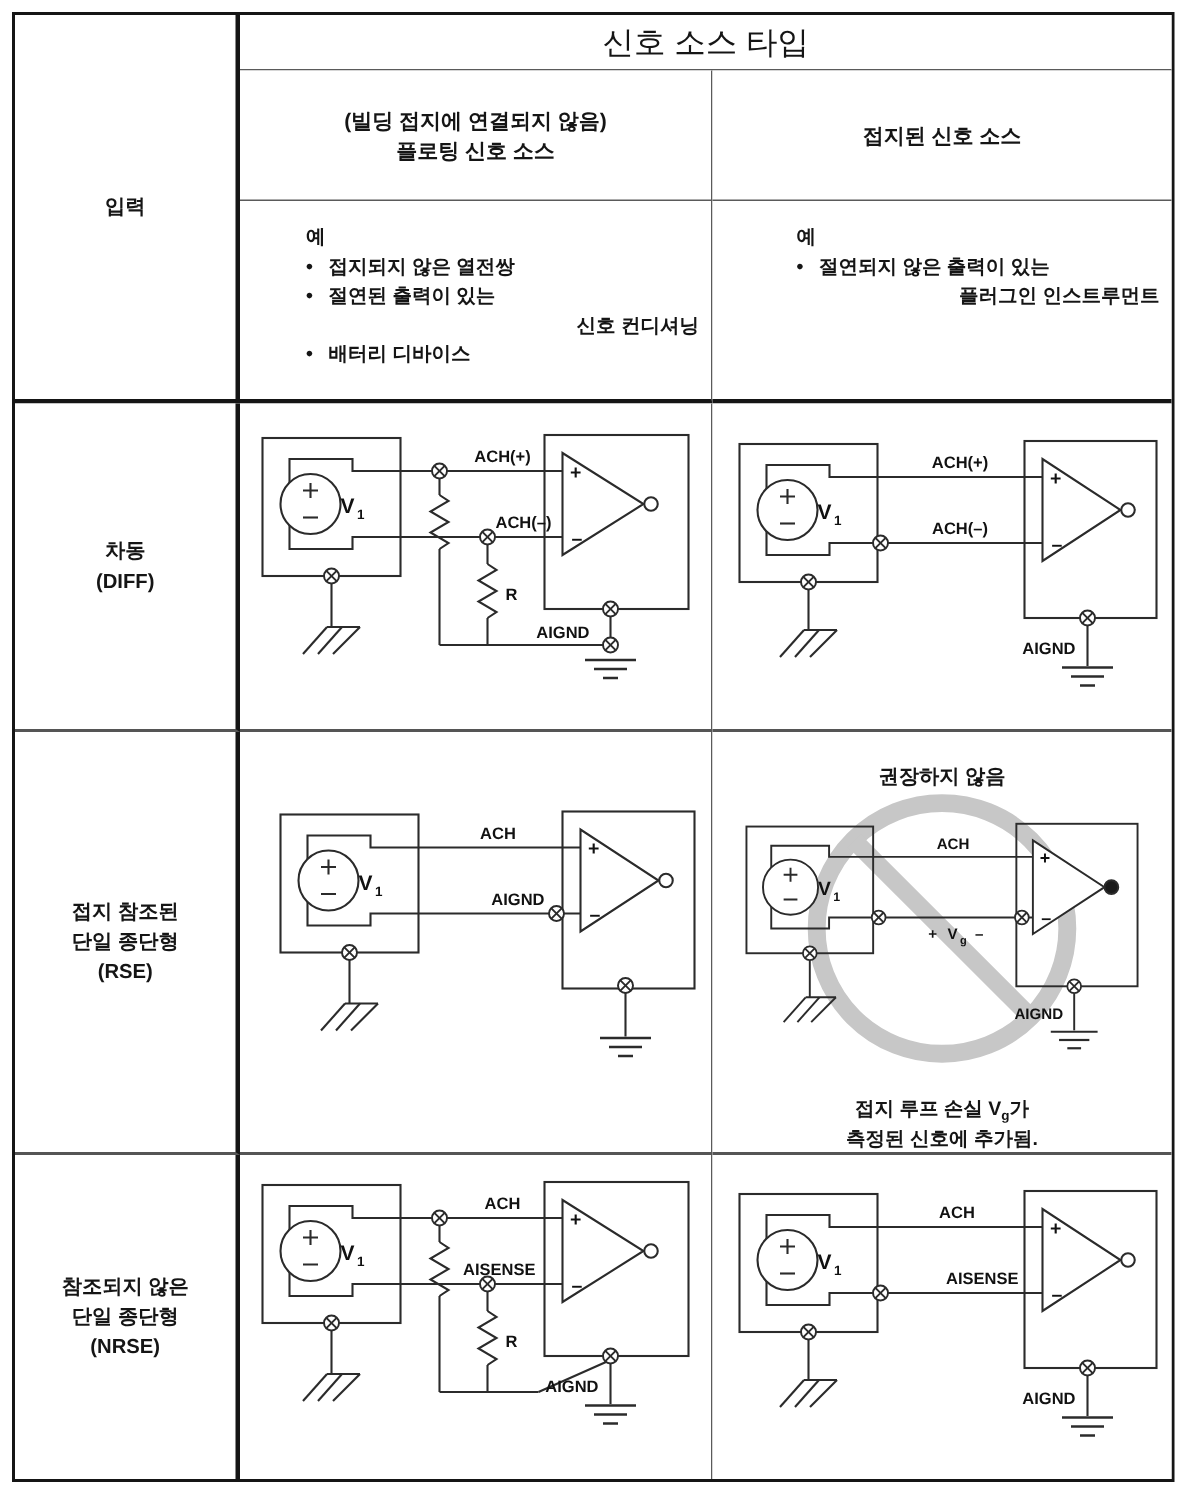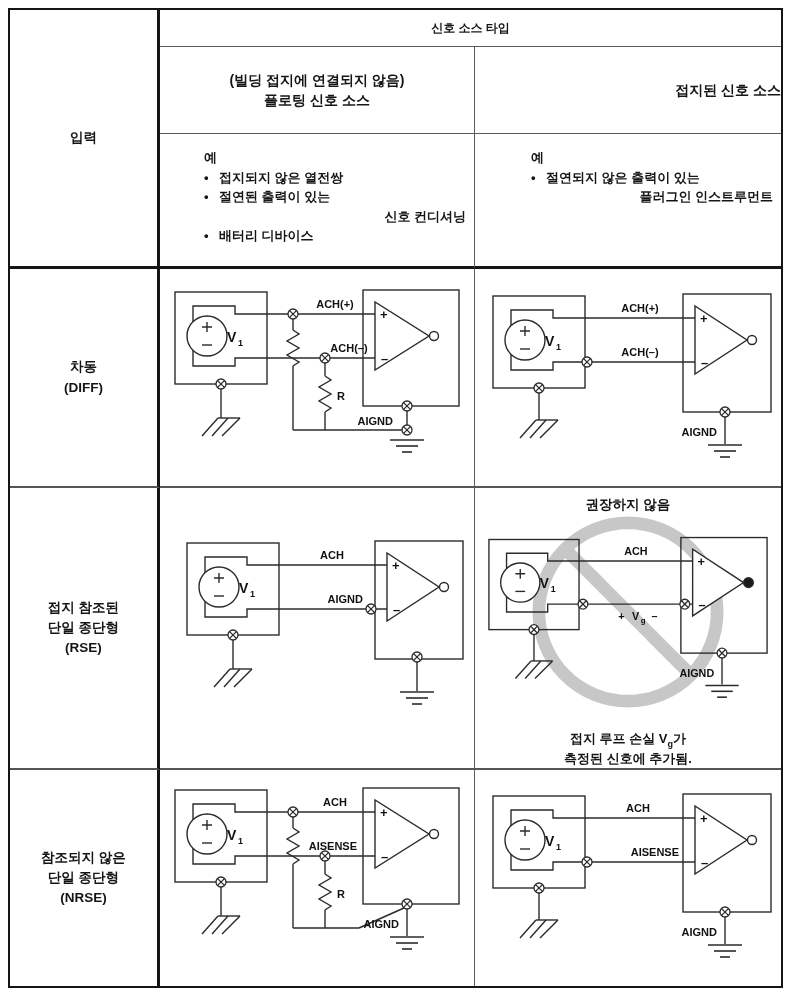--- a/index.html
+++ b/index.html
@@ -10,37 +10,37 @@
        grid-template-rows:37px 87px 135px 219px 282px 216px;}
   .cell{overflow:hidden;display:flex;align-items:center;justify-content:center;background:#fff;}
   .b-r-thick{border-right:3px solid #151515;}
   .b-b-thick{border-bottom:3px solid #151515;}
   .b-r-thin{border-right:1px solid #5a5a5a;}
   .b-b-thin{border-bottom:1px solid #5a5a5a;}
   .b-b-med{border-bottom:2px solid #555;}
   .c-input{grid-area:1/1/4/2;}
   .c-header{grid-area:1/2/2/4;}
   .c-ftitle{grid-area:2/2/3/3;}
-  .c-gtitle{grid-area:2/3/3/4;justify-content:flex-end;}
+  .c-gtitle{grid-area:2/3/3/4;}
   .c-fex{grid-area:3/2/4/3;}
   .c-gex{grid-area:3/3/4/4;}
   .c-diff-l{grid-area:4/1/5/2;} .c-diff-f{grid-area:4/2/5/3;} .c-diff-g{grid-area:4/3/5/4;}
   .c-rse-l{grid-area:5/1/6/2;}  .c-rse-f{grid-area:5/2/6/3;}  .c-rse-g{grid-area:5/3/6/4;}
   .c-nrse-l{grid-area:6/1/7/2;} .c-nrse-f{grid-area:6/2/7/3;} .c-nrse-g{grid-area:6/3/7/4;}
-  .hdr{font-size:12px;font-weight:700;}
+  .hdr{font-size:21px;font-weight:400;}
   .coltitle{font-size:14px;font-weight:700;text-align:center;line-height:1.45;}
   .rowlabel{font-size:13.5px;font-weight:700;text-align:center;line-height:1.5;}
   .exwrap{width:100%;height:100%;box-sizing:border-box;padding:14px 8px 0 44px;
           display:block;font-size:13px;font-weight:700;line-height:1.5;}
   .exwrap.right{padding-left:56px;}
   .exitem{display:flex;}
   .exbullet{width:15px;flex:0 0 15px;}
   .extext{flex:1;}
   .exline2{display:block;text-align:right;}
-  .warncap{width:100%;height:100%;display:flex;flex-direction:column;align-items:center;justify-content:flex-start;padding-top:8px;box-sizing:border-box;}
+  .warncap{width:100%;height:100%;display:flex;flex-direction:column;align-items:center;justify-content:flex-start;padding-top:21px;box-sizing:border-box;}
   .warn{font-size:13.5px;font-weight:700;margin-bottom:2px;}
   .caption{font-size:13px;font-weight:700;text-align:center;line-height:1.4;margin-top:6px;}
   .caption sub{font-size:9px;}
   svg{display:block;}
   .wires{stroke:#2b2b2b;stroke-width:1.4;fill:none;}
   .lbl text{font-family:"Liberation Sans","DejaVu Sans",sans-serif;font-weight:700;font-size:11px;fill:#111;stroke:none;}
   .lbl .t14{font-size:14px;} .lbl .t9{font-size:9px;} .lbl .t13{font-size:13px;} .lbl .t8{font-size:8px;}
 </style>
 </head>
 <body>

